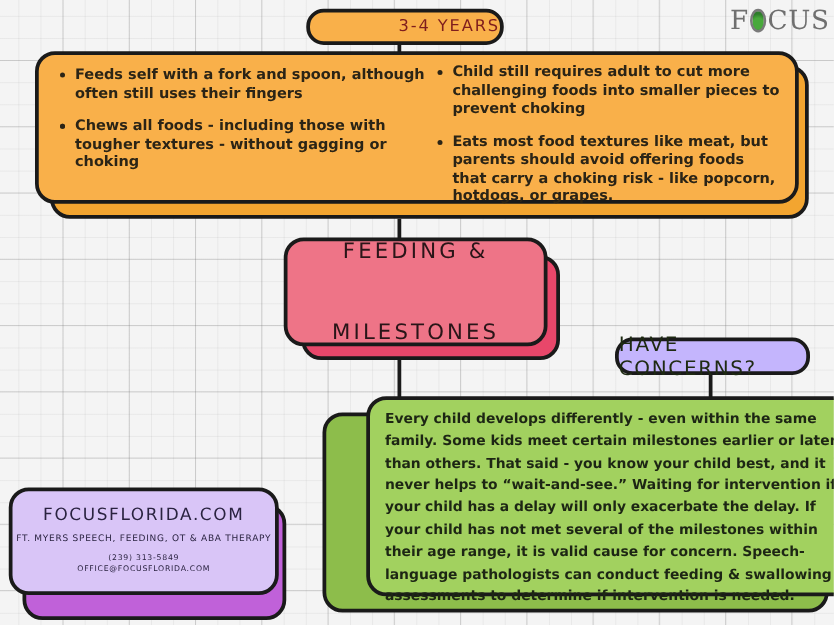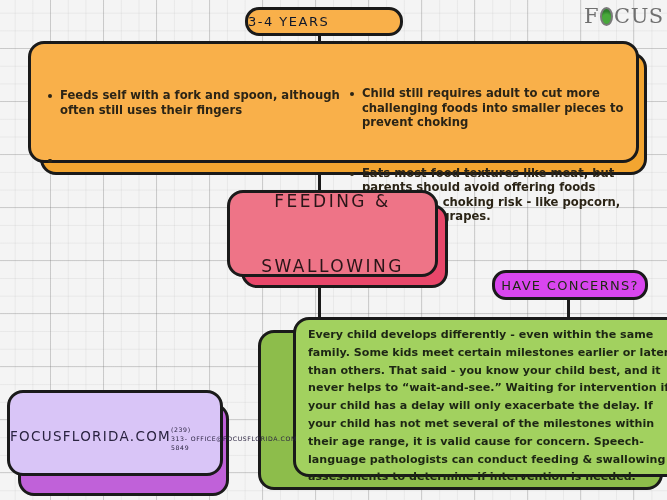--- a/index.html
+++ b/index.html
@@ -22,22 +22,22 @@
       position: absolute;
       border: 3px solid #1a1a1a;
       border-radius: 16px;
     }
     .shadow { position: absolute; border: 3px solid #1a1a1a; border-radius: 16px; }
 
     
     #age-pill {
       left: 245px; top: 7px; width: 158px; height: 29px;
       background: #f9b04a; border-radius: 14px;
-      display: flex; align-items: center; justify-content: flex-start;
-      font-family: "DejaVu Sans", sans-serif; font-size: 13px; letter-spacing: 1.5px; color: #0f172a;
+      display: flex; align-items: center; justify-content: flex-end;
+      font-family: "DejaVu Sans", sans-serif; font-size: 13px; letter-spacing: 1.5px; color: #7f1d1d;
     }
 
     
     #logo {
       position: absolute; left: 584px; top: 4px;
       font-family: "DejaVu Serif", serif; font-size: 21px; color: #6f6f6f; letter-spacing: 0.5px;
       display: flex; align-items: center;
     }
     #logo .leaf {
       display: inline-block; width: 13px; height: 19px; border-radius: 50%;
@@ -48,53 +48,53 @@
     
     #orange-shadow { left: 40px; top: 52px; width: 607px; height: 123px; background: #f3a530; }
     #orange-box {
       left: 28px; top: 41px; width: 611px; height: 122px; background: #f9b04a;
       padding: 8px 12px 0 14px; display: flex;
     }
     .col { font-weight: bold; font-size: 11.6px; line-height: 14.5px; color: #2b2416; }
     .col-left { width: 316px; }
     .col-right { width: 290px; margin-left: 0; margin-top: -2px; }
     ul { list-style: none; }
-    li { position: relative; padding-left: 15px; margin-bottom: 12px; margin-top: 36px; }
+    li { position: relative; padding-left: 15px; margin-bottom: 12px; }
     li .dot {
       position: absolute; left: 3px; top: 6px; width: 4px; height: 4px; border-radius: 50%; background: #2b2416;
     }
 
     
     #pink-shadow { left: 241px; top: 204px; width: 207px; height: 84px; background: #e8476a; }
     #pink-box {
       left: 227px; top: 190px; width: 211px; height: 87px; background: #ee7487;
       display: flex; flex-direction: column; align-items: center; justify-content: center; gap: 41px;
     }
     .title-line { font-size: 17px; letter-spacing: 2.5px; line-height: 24px; color: #2a1518; }
 
     
     #concern-pill {
-      left: 492px; top: 270px; width: 156px; height: 30px; background: #d946ef; border-radius: 14px;
+      left: 492px; top: 270px; width: 156px; height: 30px; background: #c4b5fd; border-radius: 14px;
       display: flex; align-items: center; justify-content: center;
-      font-size: 13px; letter-spacing: 1.3px; color: #1e2a12;
+      font-size: 16px; letter-spacing: 1.3px; color: #1e2a12;
     }
 
     
     #green-shadow { left: 258px; top: 330px; width: 405px; height: 160px; background: #8dbd4b; }
     #green-box {
       left: 245px; top: 317px; width: 400px; height: 160px; background: #a2d15f;
       padding: 6px 10px 0 12px;
       font-weight: bold; font-size: 11.1px; line-height: 17.8px; color: #1d2614; margin-left: 48px;
     }
 
     
     #purple-shadow { left: 18px; top: 403px; width: 211px; height: 93px; background: #c061d9; }
     #purple-box {
       left: 7px; top: 390px; width: 216px; height: 86px; background: #d9c5f7;
-      display: flex; flex-direction: row; align-items: center; padding-top: 11px;
+      display: flex; flex-direction: column; align-items: center; padding-top: 11px;
     }
     #site { font-size: 13.5px; letter-spacing: 1.3px; color: #2a2340; margin-bottom: 6px; }
     #tagline { font-size: 7.2px; letter-spacing: 0.6px; color: #2a2340; margin-bottom: 7px; white-space: nowrap; }
     .contact { font-size: 6.2px; letter-spacing: 0.6px; color: #2a2340; line-height: 9px; }
   </style>
 </head>
 <body>
 
 <div class="line" style="left:318px; top:36px; width:3px; height:6px;"></div>
 <div class="line" style="left:318px; top:175px; width:3px; height:16px;"></div>
@@ -110,44 +110,45 @@
 <div id="age-pill" class="box">
   <span>3-4 YEARS</span>
 </div>
 
 <div id="orange-shadow" class="shadow"></div>
 <div id="orange-box" class="box">
   <div class="col col-left">
     <ul>
       <li><span class="dot"></span><span>Feeds self with a fork and spoon, although often still uses their fingers</span></li>
       <li><span class="dot"></span></li>
-      <li><span class="dot"></span></li>
+      <li><span class="dot"></span><span>Chews all foods - including those with tougher textures - without gagging or choking</span></li>
     </ul>
   </div>
   <div class="col col-right">
     <ul>
       <li><span class="dot"></span><span>Child still requires adult to cut more challenging foods into smaller pieces to prevent choking</span></li>
       <li><span class="dot"></span><span>Eats most food textures like meat, but parents should avoid offering foods that carry a choking risk - like popcorn, hotdogs, or grapes.</span></li>
     </ul>
   </div>
 </div>
 
 <div id="pink-shadow" class="shadow"></div>
 <div id="pink-box" class="box">
   <div class="title-line">FEEDING &amp;</div>
-  <div class="title-line">SWALLOWING</div>
+  <div class="title-line">MILESTONES</div>
 </div>
 
 <div id="concern-pill" class="box">
   <span>HAVE CONCERNS?</span>
 </div>
 
 <div id="green-shadow" class="shadow"></div>
 <div id="green-box" class="box">
   <p>Every child develops differently - even within the same family. Some kids meet certain milestones earlier or later than others. That said - you know your child best, and it never helps to “wait-and-see.” Waiting for intervention if your child has a delay will only exacerbate the delay. If your child has not met several of the milestones within their age range, it is valid cause for concern. Speech-language pathologists can conduct feeding &amp; swallowing assessments to determine if intervention is needed.</p>
 </div>
 
 <div id="purple-shadow" class="shadow"></div>
 <div id="purple-box" class="box">
   <div id="site">FOCUSFLORIDA.COM</div>
+  <div id="tagline">FT. MYERS SPEECH, FEEDING, OT &amp; ABA  THERAPY</div>
   <div class="contact">(239) 313-5849</div>
   <div class="contact">OFFICE@FOCUSFLORIDA.COM</div>
 </div>
 
 </body></html>

